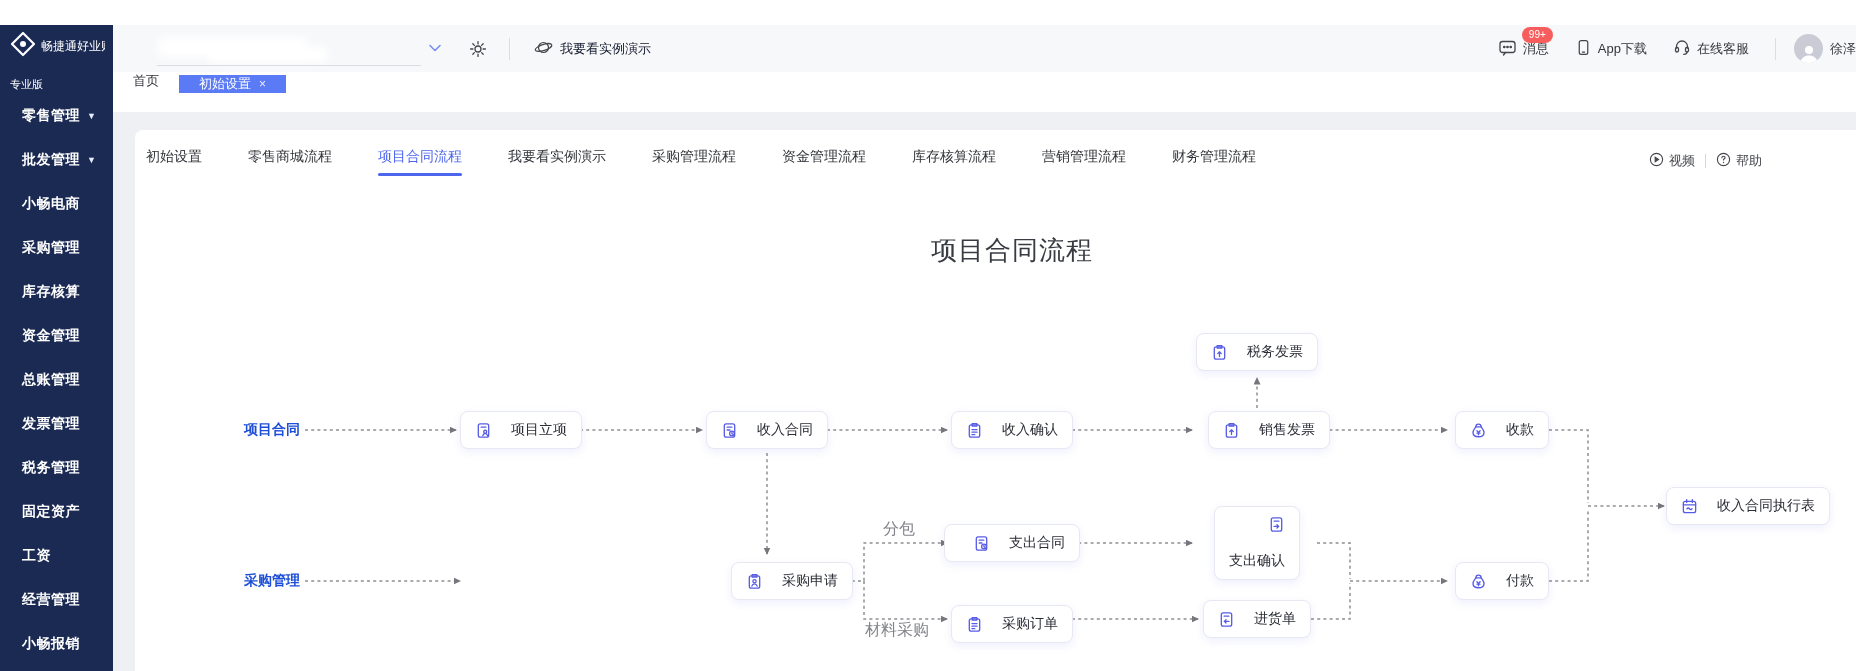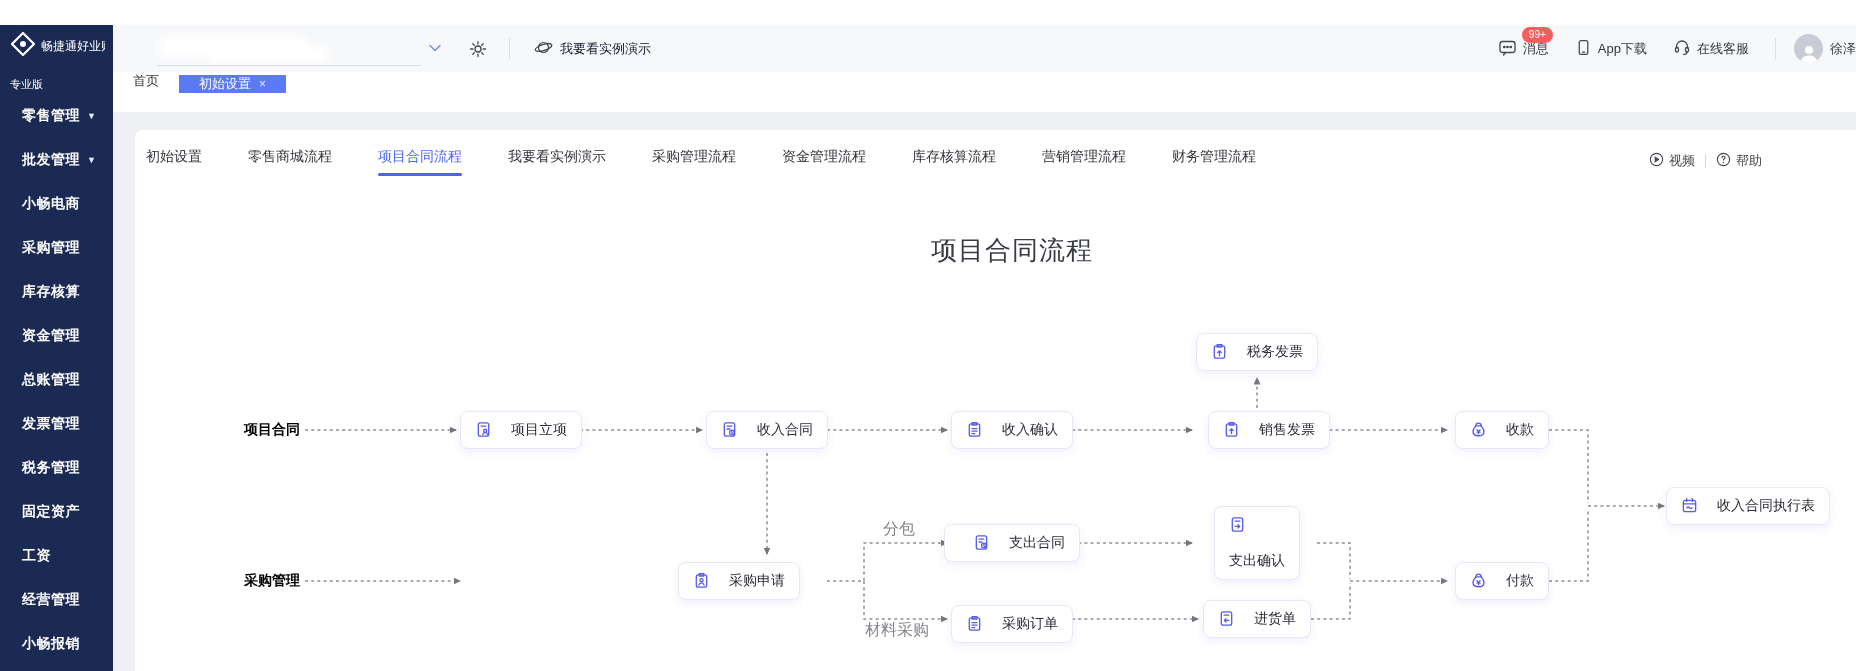--- a/index.html
+++ b/index.html
@@ -53,23 +53,23 @@
   .subtab { font-size:14px; color:#33353a; cursor:pointer; position:relative; padding-bottom:10px; white-space:nowrap; }
   .subtab.active { color:#4c66ee; }
   .subtab.active::after { content:""; position:absolute; left:0; right:0; bottom:0; height:3px; border-radius:2px; background:#4c66ee; }
   .view-tools { position:absolute; left:1649px; top:152px; display:flex; align-items:center; gap:6px; font-size:13px; color:#45474d; z-index:3; white-space:nowrap; }
   .vt-divider { width:1px; height:14px; background:#d6d7db; margin:0 4px; }
   .vt-item { display:flex; align-items:center; gap:5px; cursor:pointer; }
 
   
   .flow-layer { position:absolute; left:0; top:0; width:1856px; height:671px; z-index:3; pointer-events:none; }
   .flow-title { position:absolute; left:1012px; top:233px; transform:translateX(-50%); font-size:26px; color:#383c42; font-weight:500; letter-spacing:1px; }
-  .flow-node { position:absolute; transform:translate(-50%,-50%); display:flex; align-items:flex-start; gap:19px; background:#fff; border:1px solid #e7e8f4; border-radius:8px; padding:9px 14px; font-size:14px; color:#2b2d36; box-shadow:0 3px 8px rgba(90,95,232,.10); pointer-events:auto; cursor:pointer; white-space:nowrap; }
+  .flow-node { position:absolute; transform:translate(-50%,-50%); display:flex; align-items:flex-end; gap:19px; background:#fff; border:1px solid #e7e8f4; border-radius:8px; padding:9px 14px; font-size:14px; color:#2b2d36; box-shadow:0 3px 8px rgba(90,95,232,.10); pointer-events:auto; cursor:pointer; white-space:nowrap; }
   .flow-node .node-icon { display:flex; }
-  .flow-rowlabel { position:absolute; transform:translate(-50%,-50%); font-size:14px; color:#000000; font-weight:700; white-space:nowrap; }
+  .flow-rowlabel { position:absolute; transform:translate(-50%,-50%); font-size:14px; color:#1d4ed8; font-weight:700; white-space:nowrap; }
   .flow-branchlabel { position:absolute; transform:translate(-50%,-50%); font-size:16px; color:#82848a; white-space:nowrap; }
   .edges-svg { position:absolute; left:0; top:0; }
 </style>
 </head>
 <body>
 
 <div class="topstrip"></div>
 
 <div class="sidebar">
   <div class="logo-area">
@@ -334,21 +334,21 @@
       <div class="flow-node" style="left: 1502px; top: 430px;">
         <span class="node-icon">
           <svg width="17" height="17" viewBox="0 0 18 18" fill="none" stroke="#575ce5" stroke-width="1.4" stroke-linecap="round" stroke-linejoin="round">
             <path d="M6.2 5.2h5.6l1.5 2c1 1.3 1.5 2.7 1.5 4.1 0 2.5-2 4.3-5.8 4.3s-5.8-1.8-5.8-4.3c0-1.4.5-2.8 1.5-4.1z"></path>
             <path d="M6.2 5.2C6.2 3.4 7.3 2.2 9 2.2s2.8 1.2 2.8 3"></path>
             <path d="M7.3 9.3L9 11l1.7-1.7M9 11v2.6M7.4 11.8h3.2"></path>
           </svg>
         </span>
         <span>收款</span>
       </div>
-      <div class="flow-node" style="left: 739px; top: 581px;">
+      <div class="flow-node" style="left: 792px; top: 581px;">
         <span class="node-icon">
           <svg width="17" height="17" viewBox="0 0 18 18" fill="none" stroke="#575ce5" stroke-width="1.4" stroke-linecap="round" stroke-linejoin="round">
             <rect x="3.5" y="3" width="11" height="13" rx="2"></rect>
             <path d="M6.5 1.7h5v2.5h-5z"></path>
             <circle cx="9" cy="8.8" r="1.7"></circle>
             <path d="M6.2 13.9c.5-1.5 1.5-2.3 2.8-2.3s2.3.8 2.8 2.3"></path>
           </svg>
         </span>
         <span>采购申请</span>
       </div>

